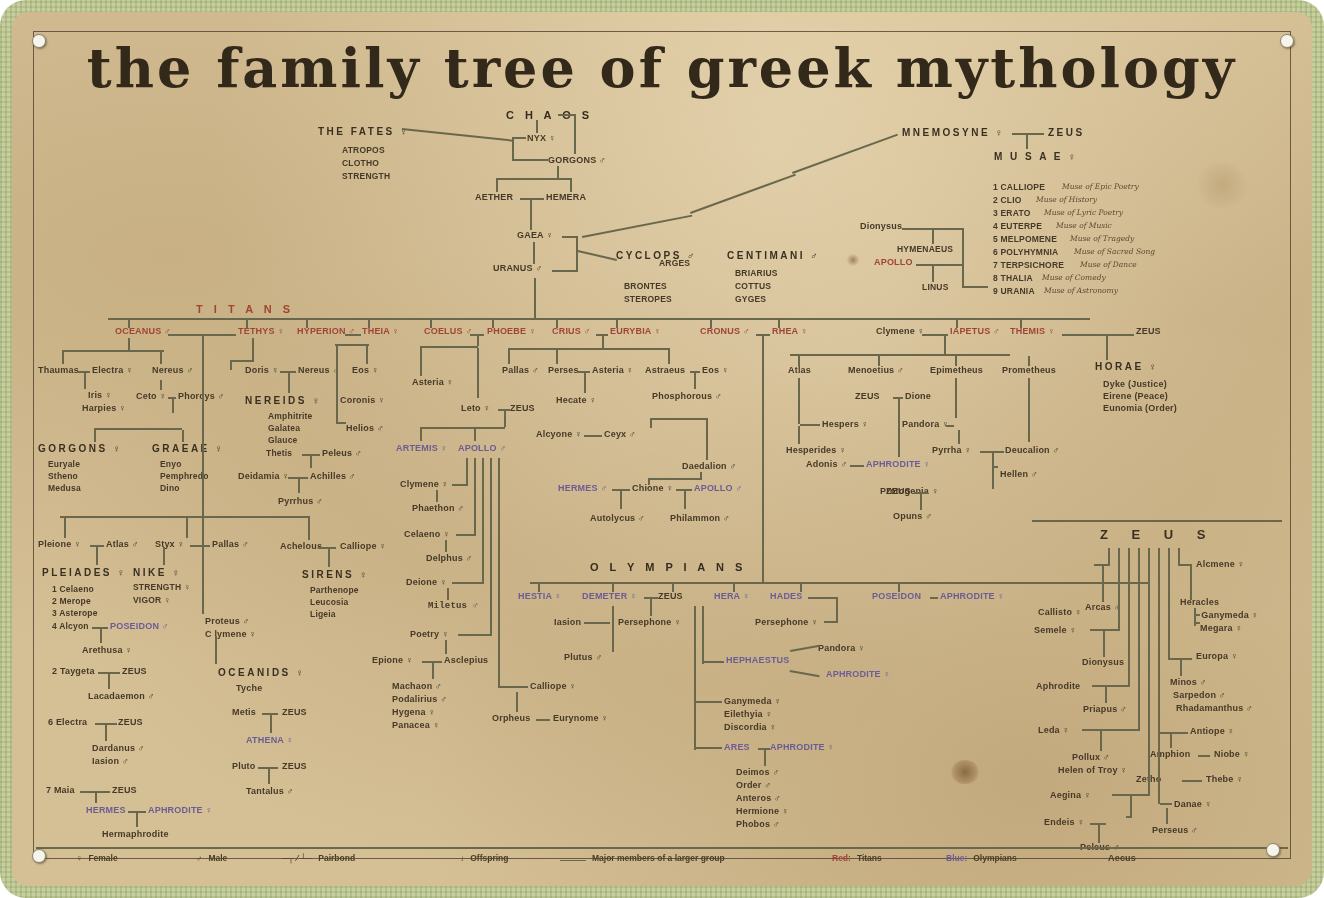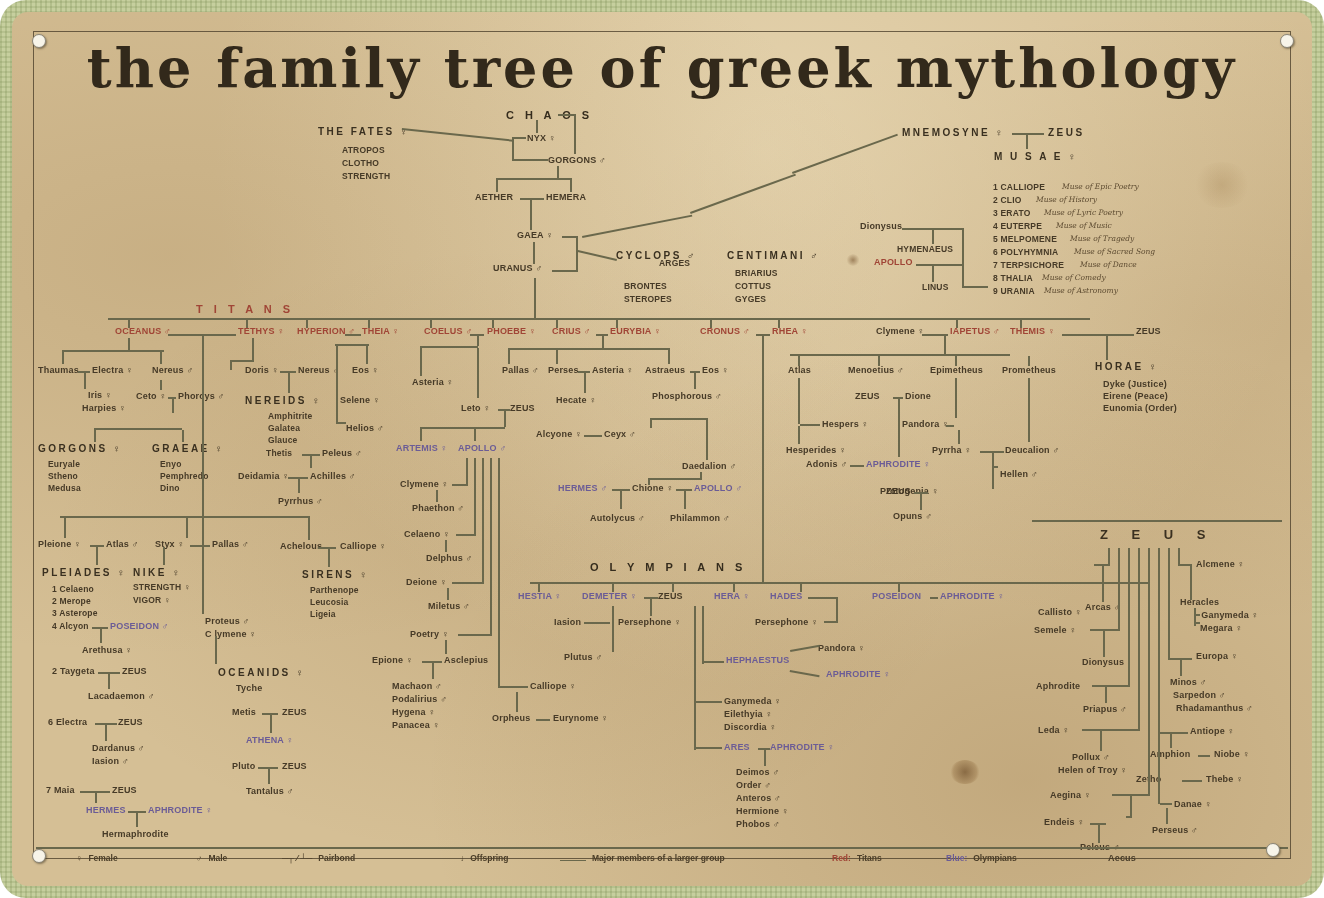--- a/index.html
+++ b/index.html
@@ -131,21 +131,21 @@
       <div class="nd h" style="left: 245px; top: 396px;">NEREIDS ♀</div>
       <div class="nd sm" style="left: 268px; top: 412px;">Amphitrite</div>
       <div class="nd sm" style="left: 268px; top: 424px;">Galatea</div>
       <div class="nd sm" style="left: 268px; top: 436px;">Glauce</div>
       <div class="nd sm" style="left: 266px; top: 449px;">Thetis</div>
       <div class="nd " style="left: 322px; top: 449px;">Peleus ♂</div>
       <div class="nd " style="left: 238px; top: 472px;">Deidamia ♀</div>
       <div class="nd " style="left: 310px; top: 472px;">Achilles ♂</div>
       <div class="nd " style="left: 278px; top: 497px;">Pyrrhus ♂</div>
       <div class="nd " style="left: 352px; top: 366px;">Eos ♀</div>
-      <div class="nd " style="left: 340px; top: 396px;">Selene ♀</div>
+      <div class="nd " style="left: 340px; top: 396px;">Coronis ♀</div>
       <div class="nd " style="left: 346px; top: 424px;">Helios ♂</div>
       <div class="nd " style="left: 412px; top: 378px;">Asteria ♀</div>
       <div class="nd " style="left: 461px; top: 404px;">Leto ♀</div>
       <div class="nd " style="left: 510px; top: 404px;">ZEUS</div>
       <div class="nd o" style="left: 396px; top: 444px;">ARTEMIS ♀</div>
       <div class="nd o" style="left: 458px; top: 444px;">APOLLO ♂</div>
       <div class="nd " style="left: 502px; top: 366px;">Pallas ♂</div>
       <div class="nd " style="left: 548px; top: 366px;">Perses</div>
       <div class="nd " style="left: 592px; top: 366px;">Asteria ♀</div>
       <div class="nd " style="left: 645px; top: 366px;">Astraeus</div>
@@ -158,21 +158,21 @@
       <div class="nd o" style="left: 558px; top: 484px;">HERMES ♂</div>
       <div class="nd " style="left: 632px; top: 484px;">Chione ♀</div>
       <div class="nd o" style="left: 694px; top: 484px;">APOLLO ♂</div>
       <div class="nd " style="left: 590px; top: 514px;">Autolycus ♂</div>
       <div class="nd " style="left: 670px; top: 514px;">Philammon ♂</div>
       <div class="nd " style="left: 400px; top: 480px;">Clymene ♀</div>
       <div class="nd " style="left: 412px; top: 504px;">Phaethon ♂</div>
       <div class="nd " style="left: 404px; top: 530px;">Celaeno ♀</div>
       <div class="nd " style="left: 426px; top: 554px;">Delphus ♂</div>
       <div class="nd " style="left: 406px; top: 578px;">Deione ♀</div>
-      <div class="nd " style="left: 428px; top: 602px;">Miletus ♂</div>
+      <div class="nd " style="left: 428px; top: 602px; font-family: Liberation Mono, monospace;">Miletus ♂</div>
       <div class="nd " style="left: 410px; top: 630px;">Poetry ♀</div>
       <div class="nd " style="left: 372px; top: 656px;">Epione ♀</div>
       <div class="nd " style="left: 444px; top: 656px;">Asclepius</div>
       <div class="nd " style="left: 392px; top: 682px;">Machaon ♂</div>
       <div class="nd " style="left: 392px; top: 695px;">Podalirius ♂</div>
       <div class="nd " style="left: 392px; top: 708px;">Hygena ♀</div>
       <div class="nd " style="left: 392px; top: 721px;">Panacea ♀</div>
       <div class="nd " style="left: 530px; top: 682px;">Calliope ♀</div>
       <div class="nd " style="left: 492px; top: 714px;">Orpheus</div>
       <div class="nd " style="left: 553px; top: 714px;">Eurynome ♀</div>

